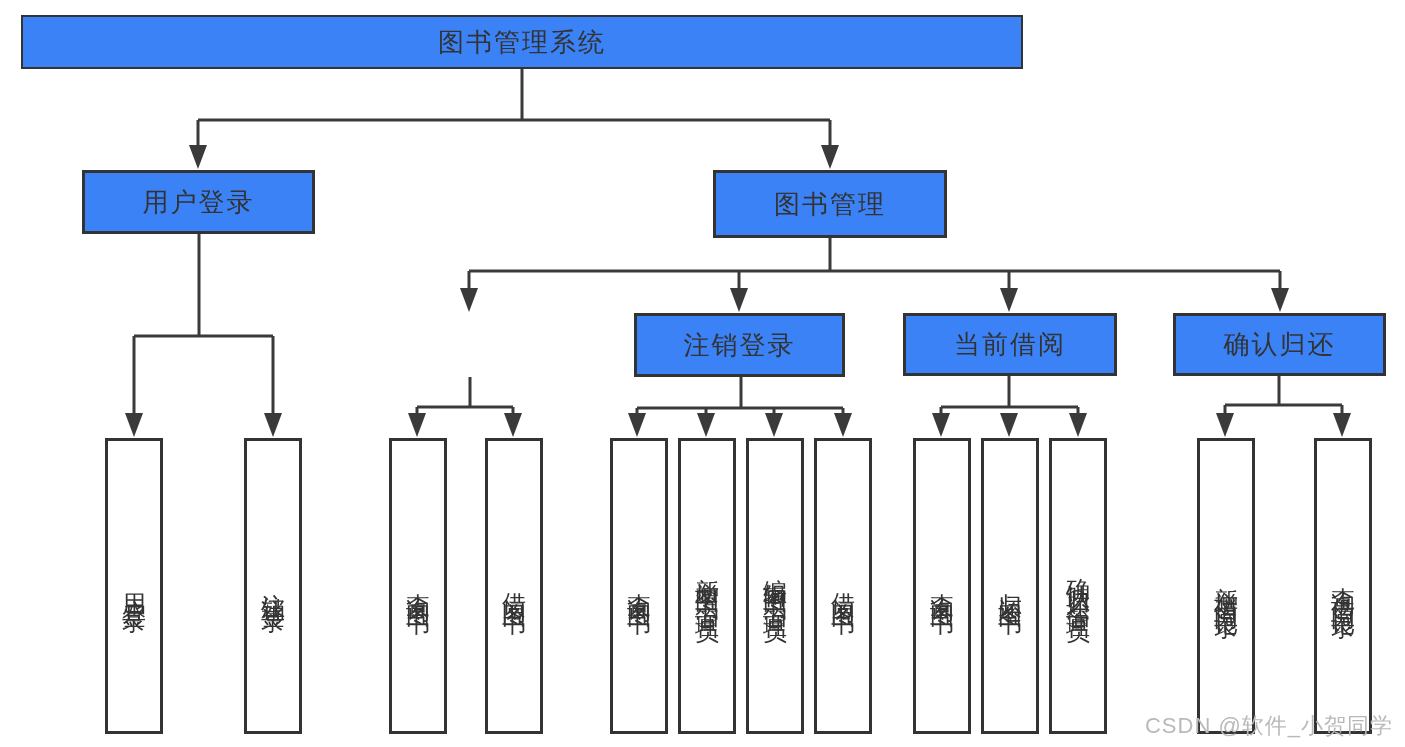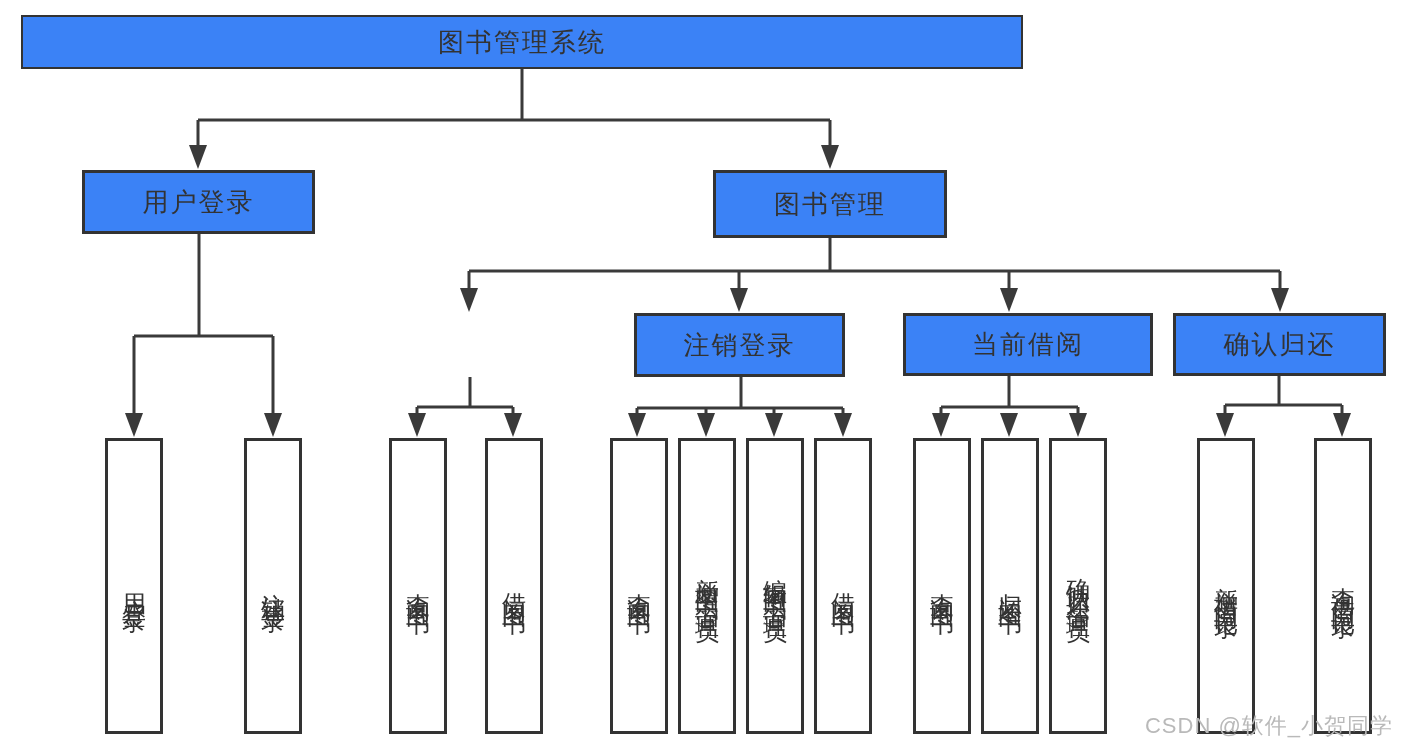--- a/index.html
+++ b/index.html
@@ -116,21 +116,21 @@
   <div class="node" style="left:82px;top:170px;width:233px;height:64px">
     <span class="hlabel">用户登录</span>
   </div>
   <div class="node" style="left:713px;top:170px;width:234px;height:68px">
     <span class="hlabel">图书管理</span>
   </div>
 
   <div class="node" style="left:634px;top:313px;width:211px;height:64px">
     <span class="hlabel">注销登录</span>
   </div>
-  <div class="node" style="left:903px;top:313px;width:250px;height:63px">
+  <div class="node" style="left:903px;top:313px;width:214px;height:63px">
     <span class="hlabel">当前借阅</span>
   </div>
   <div class="node" style="left:1173px;top:313px;width:213px;height:63px">
     <span class="hlabel">确认归还</span>
   </div>
 
   <div class="leaf" style="left:105px">
     <span class="vlabel">用户登录</span>
   </div>
   <div class="leaf" style="left:244px">

